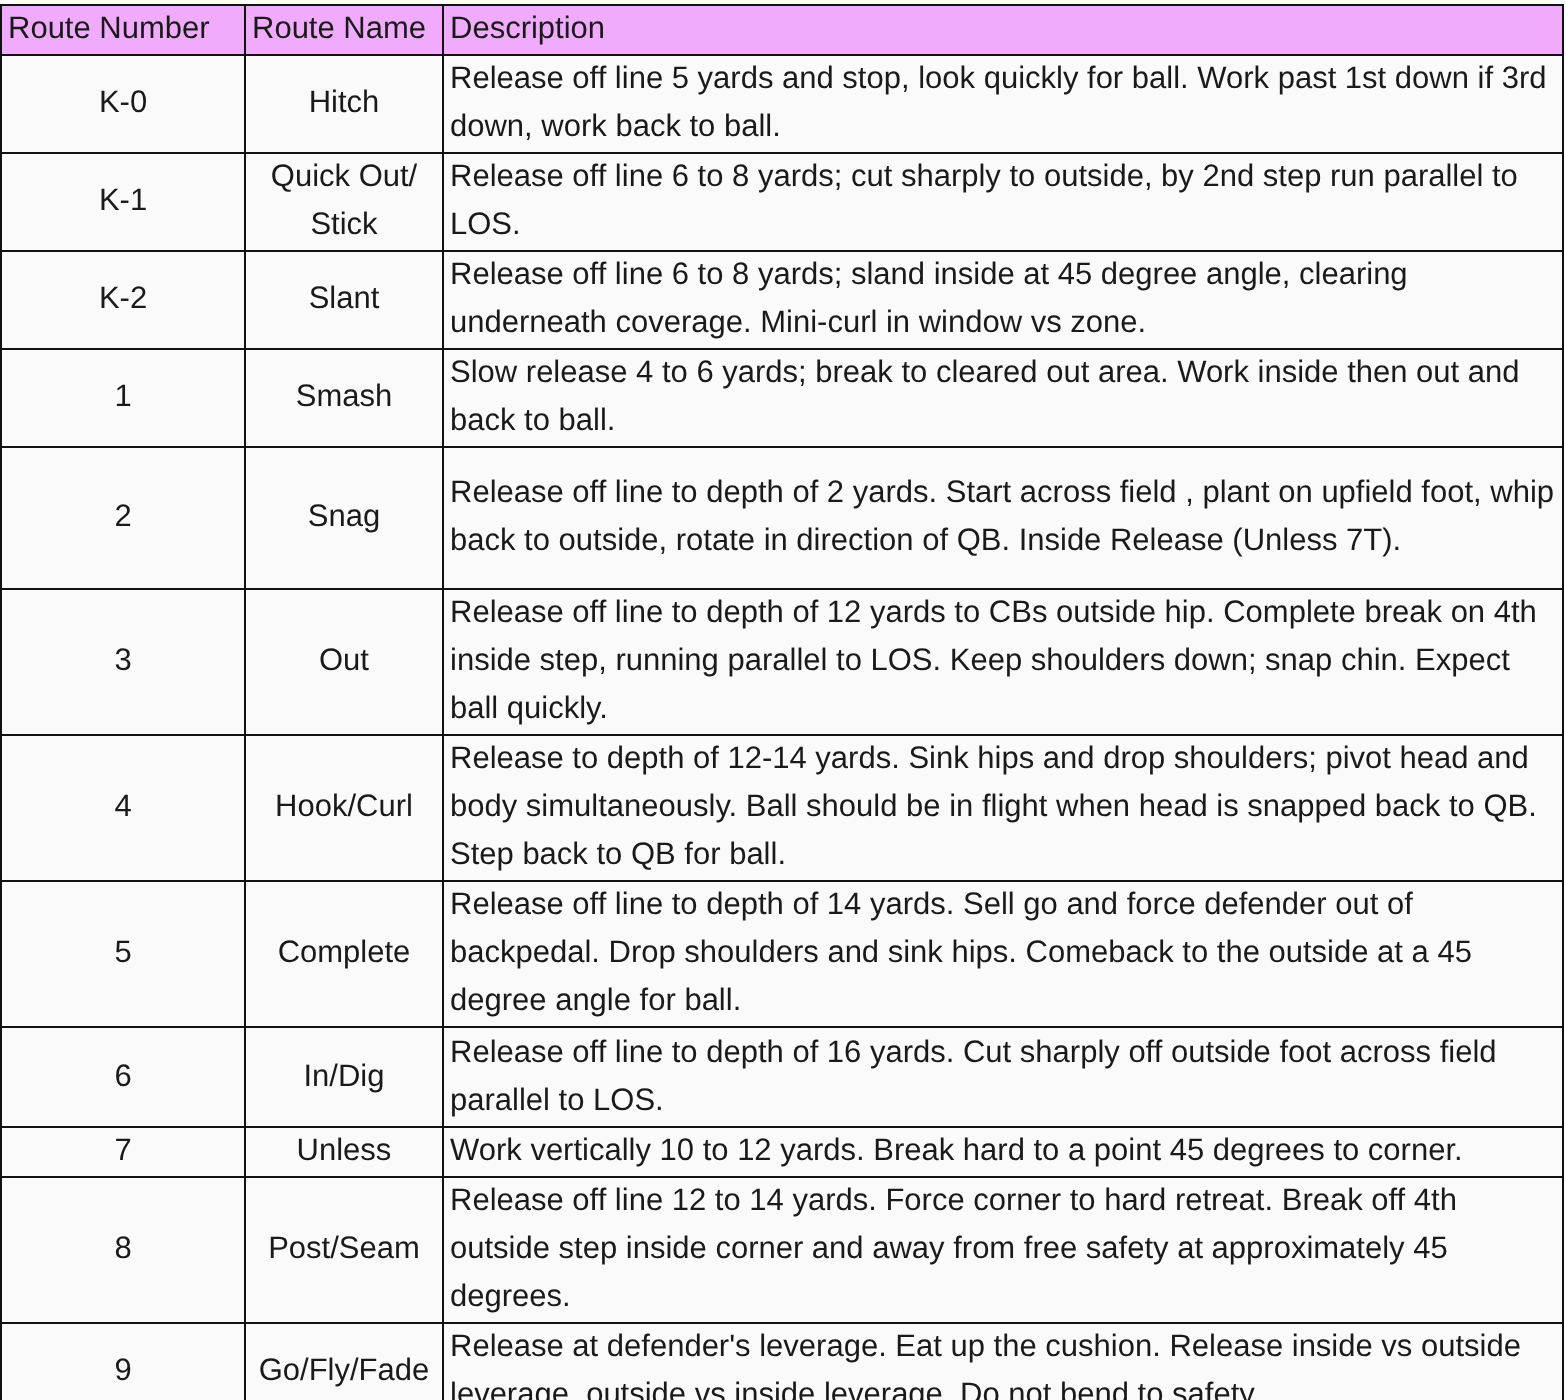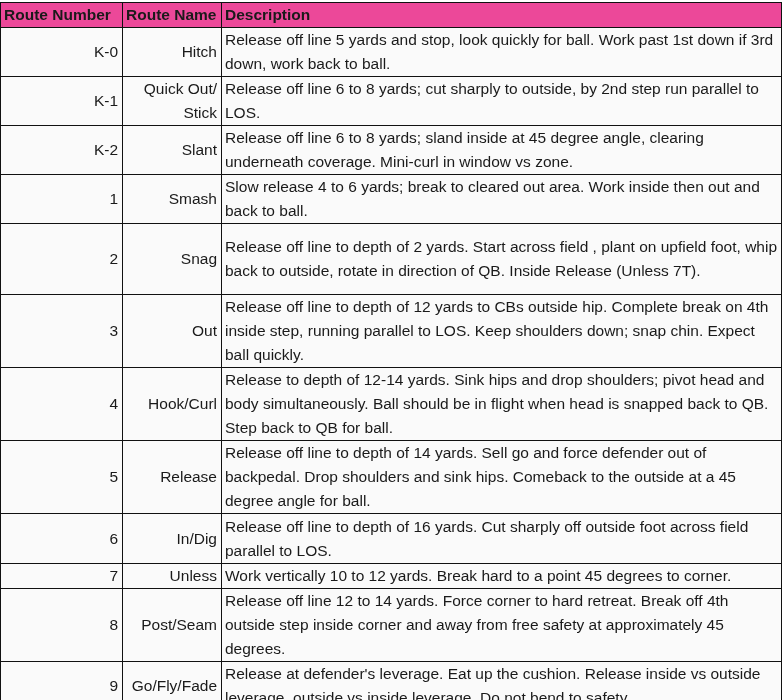--- a/index.html
+++ b/index.html
@@ -14,28 +14,28 @@
     table-layout: fixed;
     width: 781px;
   }
   .tbl th, .tbl td {
     border: 1.5px solid #111;
     padding: 0 4px;
     line-height: 24px;
     vertical-align: middle;
   }
   .tbl th {
-    font-weight: bold;
+    font-weight: normal;
     text-align: left;
     height: 24px;
     padding: 0 3px;
     white-space: nowrap;
-    background: #ec4899;
+    background: #f0abfc;
   }
-  .tbl td.num, .tbl td.name { text-align: right; }
+  .tbl td.num, .tbl td.name { text-align: center; }
   .tbl td.desc { text-align: left; padding-left: 3px; margin-top: 12px; }
   col.c1 { width: 122px; }
   col.c2 { width: 99px; }
   col.c3 { width: 560px; }
 </style>
 </head>
 <body>
 
 <table class="tbl">
   <colgroup>
@@ -81,21 +81,21 @@
         <td class="name">Out</td>
         <td class="desc">Release off line to depth of 12 yards to CBs outside hip. Complete break on 4th inside step, running parallel to LOS. Keep shoulders down; snap chin. Expect ball quickly.</td>
       </tr>
     <tr style="height: 72px;">
         <td class="num">4</td>
         <td class="name">Hook/Curl</td>
         <td class="desc">Release to depth of 12-14 yards. Sink hips and drop shoulders; pivot head and body simultaneously. Ball should be in flight when head is snapped back to QB. Step back to QB for ball.</td>
       </tr>
     <tr style="height: 72px;">
         <td class="num">5</td>
-        <td class="name">Release</td>
+        <td class="name">Complete</td>
         <td class="desc">Release off line to depth of 14 yards. Sell go and force defender out of backpedal. Drop shoulders and sink hips. Comeback to the outside at a 45 degree angle for ball.</td>
       </tr>
     <tr style="height: 50px;">
         <td class="num">6</td>
         <td class="name">In/Dig</td>
         <td class="desc">Release off line to depth of 16 yards. Cut sharply off outside foot across field parallel to LOS.</td>
       </tr>
     <tr style="height: 24px;">
         <td class="num">7</td>
         <td class="name">Unless</td>

